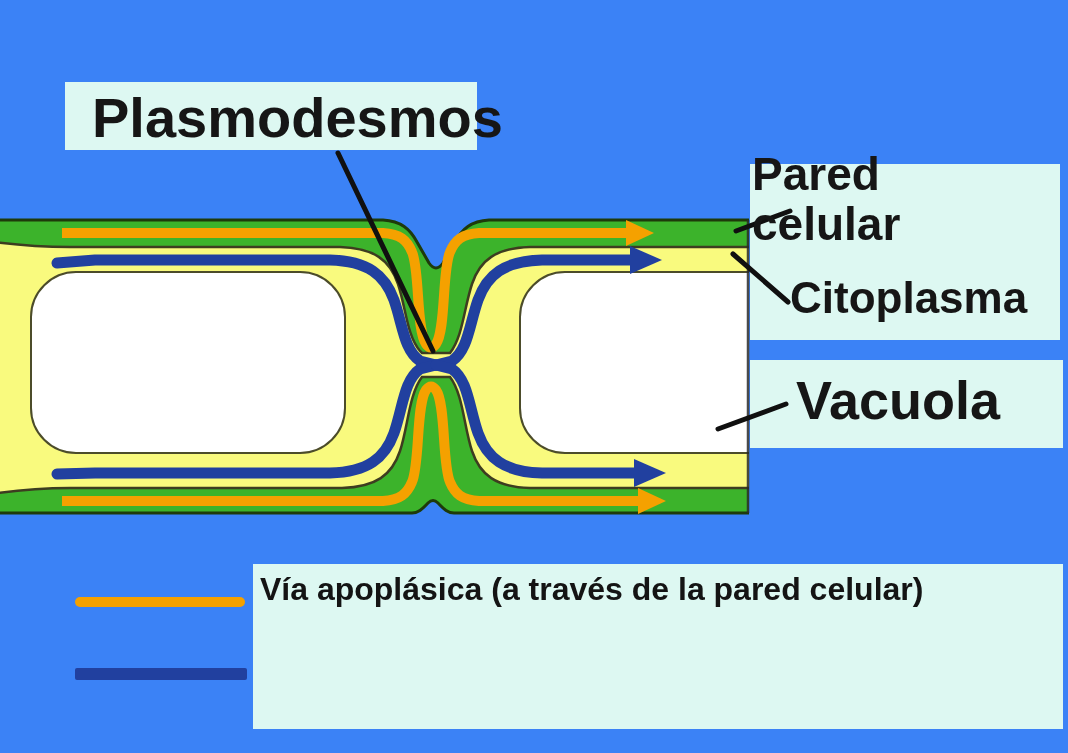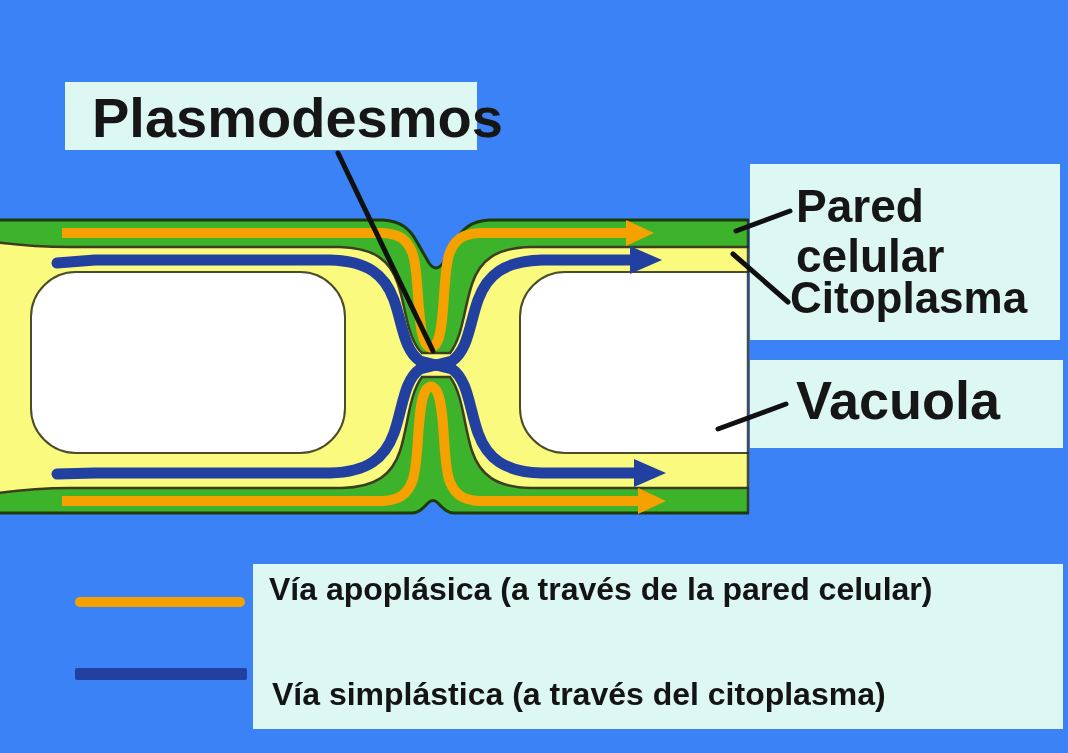--- a/index.html
+++ b/index.html
@@ -17,31 +17,31 @@
   .patch-legend{left:253px;top:564px;width:810px;height:165px;}
   svg.diagram{position:absolute;left:0;top:0;}
   .lbl{
     position:absolute;
     color:#161616;
     font-weight:bold;
     line-height:1.08;
     white-space:pre-line;
   }
   .lbl-plasmodesmos{left:92px;top:88px;font-size:56px;}
-  .lbl-pared{left:796px;top:150px;font-size:46px;width:230px;margin-top:32px;}
+  .lbl-pared{left:752px;top:150px;font-size:46px;width:230px;}
   .lbl-citoplasma{left:790px;top:274px;font-size:44px;}
   .lbl-vacuola{left:796px;top:371px;font-size:54px;}
   .legend-label{
     position:absolute;
     color:#141414;
     font-weight:bold;
     font-size:32px;
     white-space:nowrap;
   }
-  .legend-label-apoplast{left:269px;top:571px;}
+  .legend-label-apoplast{left:260px;top:571px;}
   .legend-label-symplast{left:272px;top:676px;}
   .swatch{position:absolute;}
   .swatch-apoplast{left:75px;top:597px;width:170px;height:10px;background:#f5a100;border-radius:5px;}
   .swatch-symplast{left:75px;top:668px;width:172px;height:12px;background:#21409f;border-radius:2px;}
 </style>
 </head>
 <body>
 
 <div class="stage">
 
@@ -103,15 +103,14 @@
   </svg>
 
   <div class="lbl lbl-plasmodesmos">Plasmodesmos</div>
   <div class="lbl lbl-pared">Pared celular</div>
   <div class="lbl lbl-vacuola">Vacuola</div>
   <div class="lbl lbl-citoplasma">Citoplasma</div>
 
   <div class="swatch swatch-apoplast"></div>
   <div class="legend-label legend-label-apoplast">Vía apoplásica (a través de la pared celular)</div>
   <div class="swatch swatch-symplast"></div>
-  <div class="legend-label legend-label-symplast">Vía simplástica (a través del citoplasma)</div>
 
 </div>
 
 </body></html>

